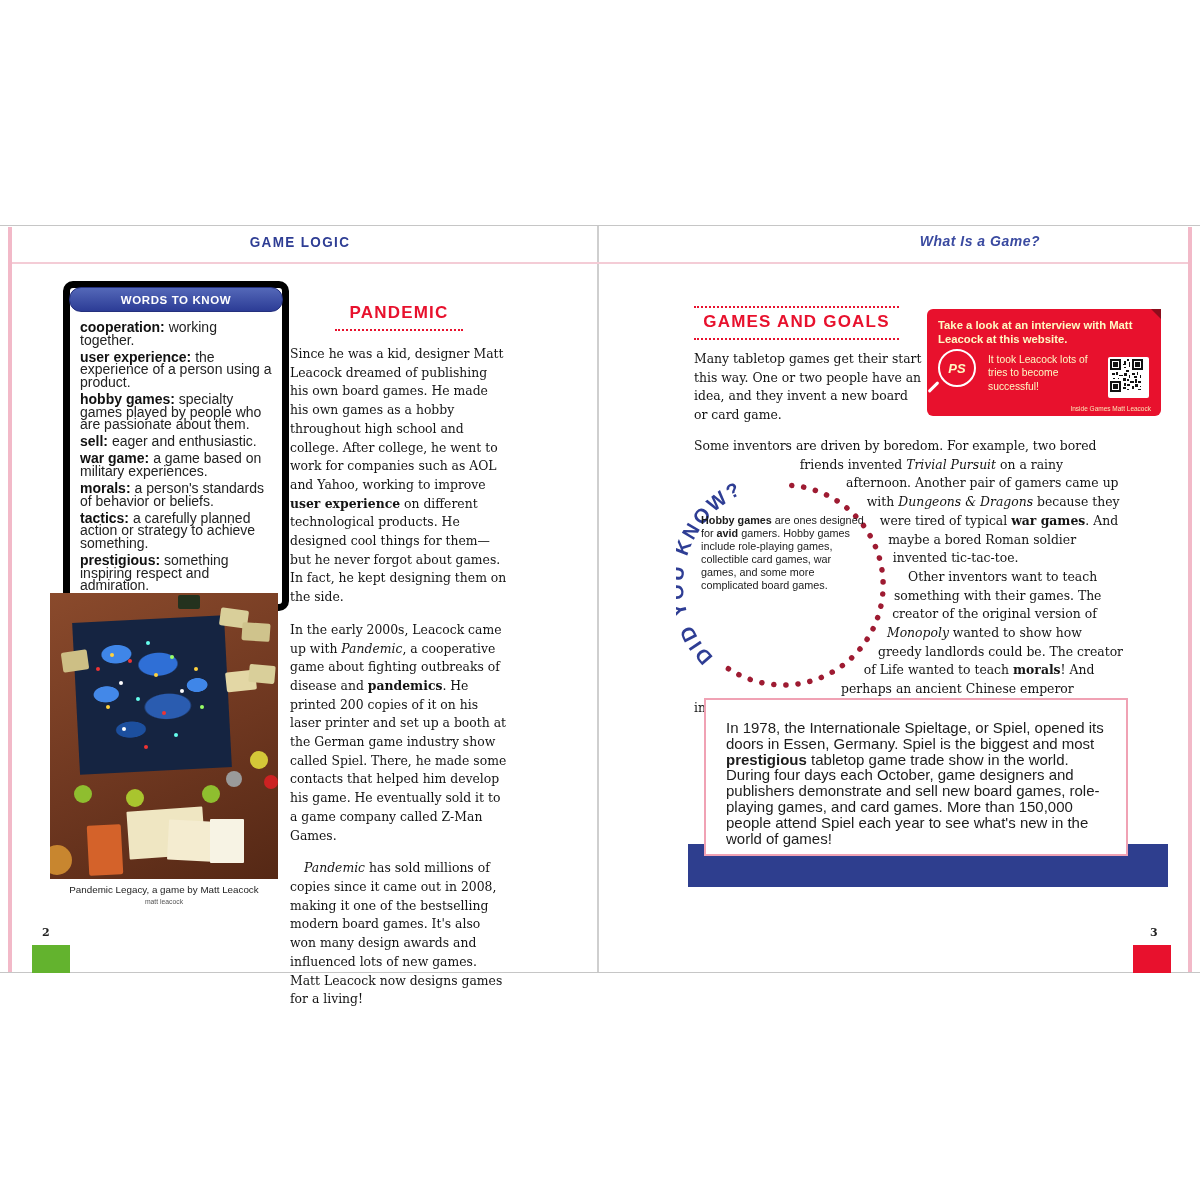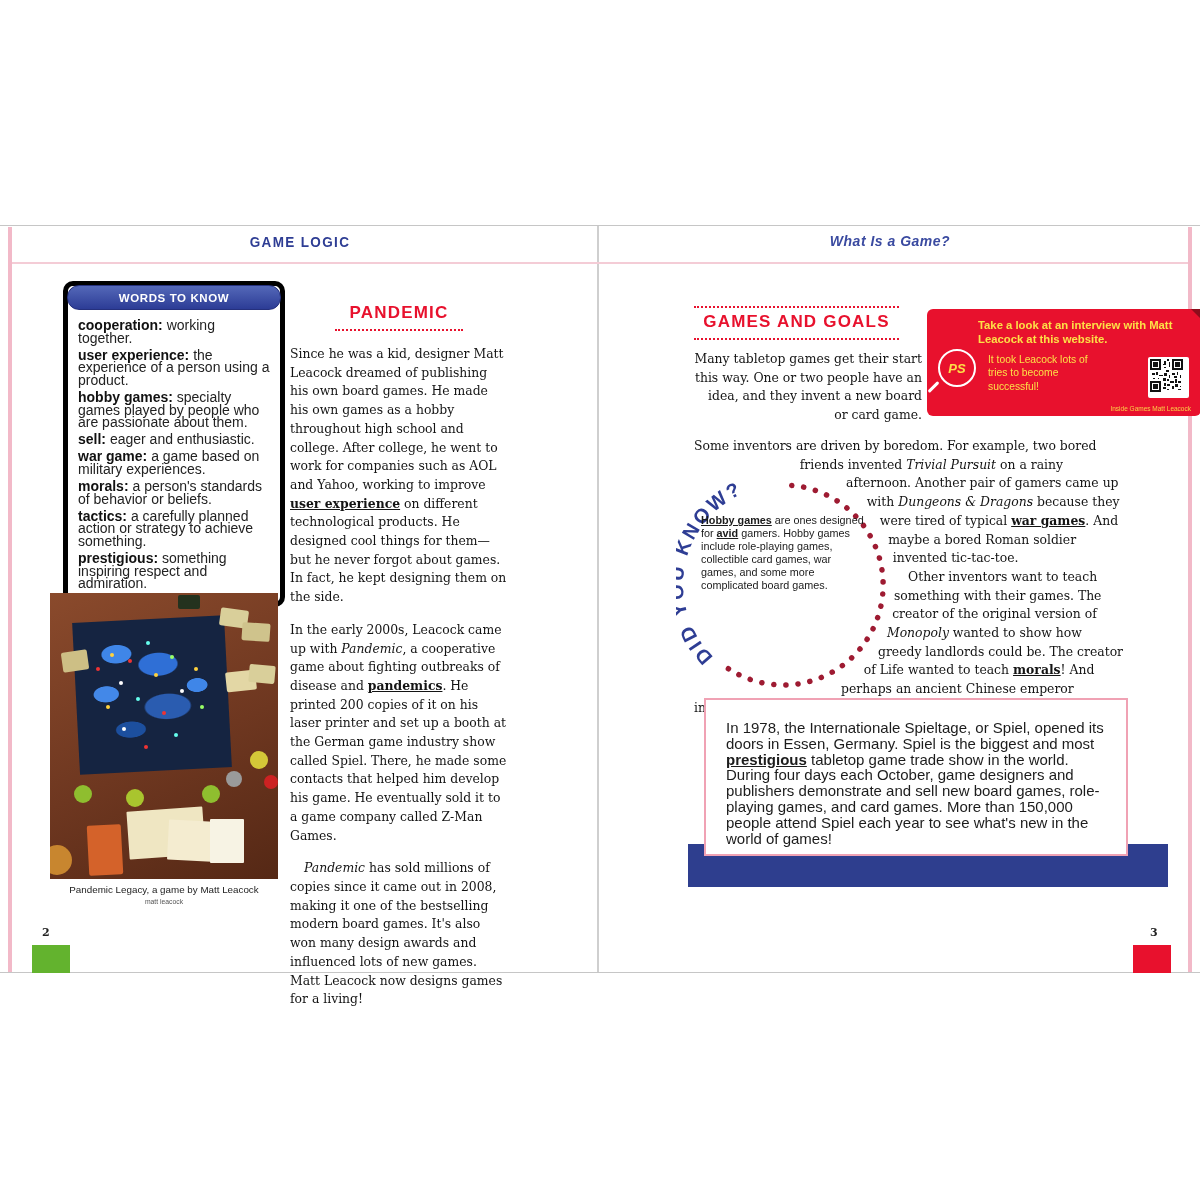--- a/index.html
+++ b/index.html
@@ -8,42 +8,42 @@
 
   
   .hairline{position:absolute;left:0;width:1200px;height:1px;background:#c6c6c6;}
   .pink-strip{position:absolute;width:4px;top:227px;height:745px;background:#f2b9c8;}
   .spine{position:absolute;left:597px;top:226px;width:2px;height:746px;background:#cfcfcf;}
   .pink-rule{position:absolute;left:12px;top:262px;width:1176px;height:2px;background:#f4ccd6;}
 
   .running-head{position:absolute;top:233px;width:300px;text-align:center;
     font-weight:bold;color:#2e3d94;}
   .rh-left{left:150px;font-size:15px;letter-spacing:1.5px;transform:scaleX(.9);}
-  .rh-right{left:740px;font-size:14px;font-style:italic;letter-spacing:.5px;color:#3a4aa0;}
+  .rh-right{left:740px;font-size:14px;font-style:italic;letter-spacing:.5px;color:#3a4aa0;text-align:right;}
 
   
   .wtk-panel{position:absolute;left:63px;top:281px;width:212px;background:#fff;
-    border:5px solid #000000;border-radius:10px;padding:0 0 8px 0;}
+    border:7px solid #000000;border-radius:10px;padding:0 0 8px 0;}
   .wtk-header{margin:-1px -1px 7px -1px;height:25px;border-radius:12px;
     background:linear-gradient(#5468b8,#2c3c96);border:1.5px solid #25307d;
     color:#fff;font-size:11.5px;font-weight:bold;letter-spacing:.6px;
     display:flex;align-items:center;justify-content:center;box-sizing:border-box;}
   .wtk-body{padding:2px 9px 0 10px;font-size:14px;line-height:12.6px;color:#222;}
   .wtk-entry{margin:0 0 4.5px 0;}
   .wtk-term{font-weight:bold;color:#111;}
 
   .article-left{position:absolute;left:290px;top:303px;width:218px;}
   .art-head{font-size:17px;font-weight:bold;color:#e8112d;letter-spacing:1.2px;
     text-align:center;}
   .rule-dots{border-top:2.5px dotted #e8112d;height:0;margin:6px auto 0 auto;}
   .body-text{font-family:"DejaVu Serif","Liberation Serif",serif;
     font-size:12.4px;line-height:18.7px;color:#141414;text-align:left;}
   .article-left p{margin:14px 0 0 0;}
   .article-left p.indent{text-indent:14px;}
-  .b{font-weight:bold;text-decoration:underline;} .i{font-style:italic;}
+  .b{font-weight:bold;} .i{font-style:italic;}
 
   
   .photo{position:absolute;left:50px;top:593px;width:228px;height:286px;overflow:hidden;
     background:linear-gradient(155deg,#8a4a2c 0%,#6e3720 55%,#552815 100%);}
   .pb-board{position:absolute;left:26px;top:26px;width:152px;height:152px;
     background:#152441;transform:rotate(-3deg);
     background-image:
       radial-gradient(26px 16px at 28% 22%,#3f86e8 0 55%,transparent 60%),
       radial-gradient(34px 20px at 55% 30%,#2f6fd6 0 55%,transparent 60%),
       radial-gradient(22px 14px at 20% 48%,#4388e8 0 55%,transparent 60%),
@@ -63,36 +63,36 @@
   .photo-credit{position:absolute;left:30px;top:898px;width:268px;text-align:center;
     font-size:6.8px;color:#555;}
 
   .page-num{position:absolute;font-family:"DejaVu Serif",serif;font-weight:bold;
     font-size:11px;color:#222;}
   .corner-square{position:absolute;width:38px;height:28px;}
 
   
   .gg-head{position:absolute;left:694px;top:306px;width:205px;}
   .callout{position:absolute;left:927px;top:309px;width:234px;height:107px;
-    background:#e8112d;border-radius:6px;color:#fde047;padding-left:40px;}
+    background:#e8112d;border-radius:6px;color:#fef9c3;}
   .callout:after{content:"";position:absolute;right:0;top:0;width:0;height:0;
     border-top:10px solid #8c0d1c;border-left:10px solid transparent;}
   .callout-head{padding:9px 10px 0 11px;font-size:11.3px;font-weight:bold;line-height:1.28;}
   .callout-body{position:absolute;left:61px;top:44px;width:118px;font-size:10.3px;
     line-height:1.3;}
   .ps-icon{position:absolute;left:11px;top:40px;width:34px;height:34px;
     border:2.5px solid #fff;border-radius:50%;display:flex;align-items:center;
     justify-content:center;font-size:13px;font-weight:bold;font-style:italic;}
   .ps-icon:after{content:"";position:absolute;left:-8px;bottom:-9px;width:3px;height:14px;
     background:#fff;transform:rotate(45deg);border-radius:2px;}
   .qr{position:absolute;right:12px;top:48px;width:37px;height:37px;background:#fff;
     padding:2px;border-radius:2px;}
   .callout-credit{position:absolute;right:10px;bottom:4px;font-size:6.5px;opacity:.9;}
 
-  .rp-p1{position:absolute;left:694px;top:350px;width:228px;text-align:right;}
+  .rp-p1{position:absolute;left:694px;top:350px;width:228px;}
   .rp-flow{position:absolute;left:694px;top:437px;width:430px;}
   .rp-flow p{margin:0 0 0 0;}
   .rp-flow p + p{text-indent:14px;}
   .dyk-float{float:left;width:200px;height:252px;
     shape-outside:circle(112px at 88px 148px);}
   .dyk-svg{position:absolute;left:676px;top:478px;width:214px;height:214px;}
   .dyk-text{position:absolute;left:701px;top:514px;width:164px;
     font-size:10.8px;line-height:13px;color:#1b1b1b;}
 
   .spiel-banner{position:absolute;left:688px;top:844px;width:480px;height:43px;

